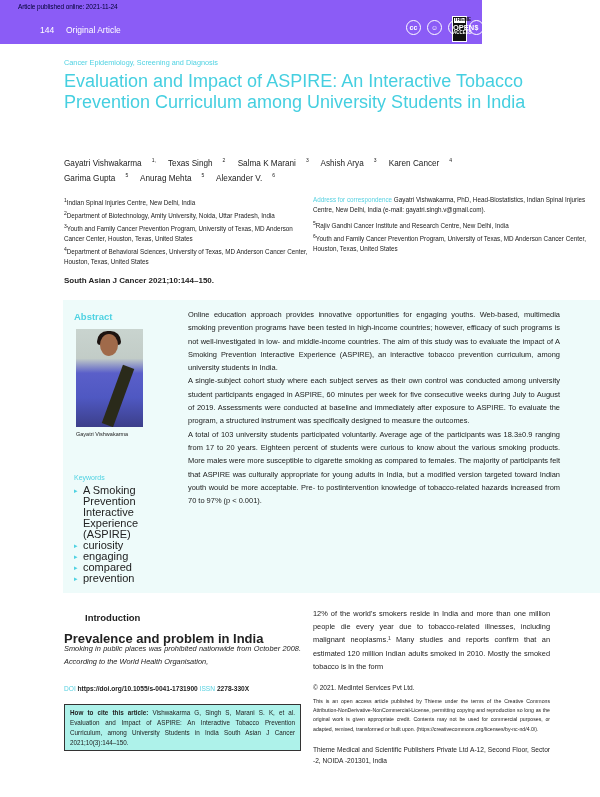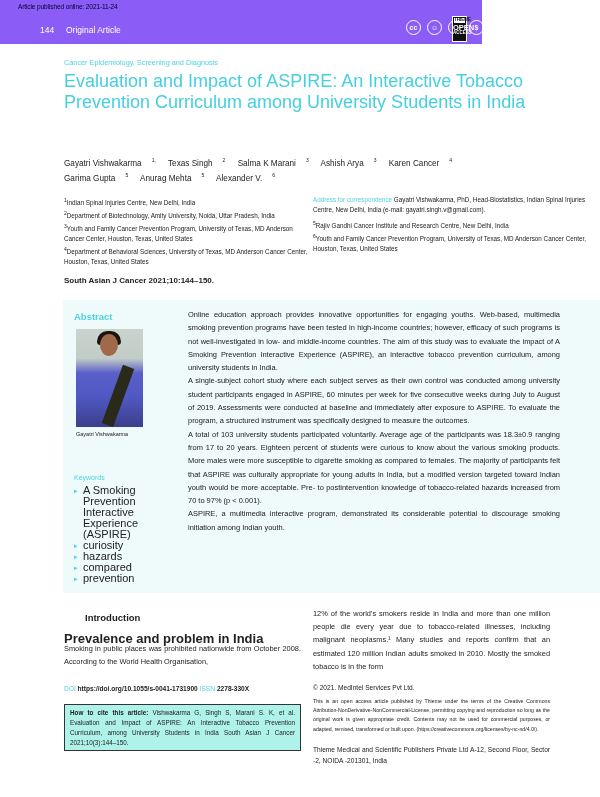--- a/index.html
+++ b/index.html
@@ -42,21 +42,21 @@
   .photo-caption { position:absolute; left:13px; top:131px; font-size:5.5px; color:#222; }
   .kw-heading { position:absolute; left:11px; top:174px; font-size:7px; color:#4fd2e2; }
   .kw-list { position:absolute; left:11px; top:185px; width:110px; font-size:11px; line-height:11px; color:#222; list-style:none; margin:0; padding:0; }
   .kw-list li { position:relative; padding-left:9px; }
   .kw-list li::before { content:"\25B8"; position:absolute; left:0; top:0; color:#4fd2e2; font-size:7px; }
   .abs-body { position:absolute; left:125px; top:8px; width:372px; font-size:7.45px; line-height:13.3px; color:#1a1a1a; text-align:justify; }
   .abs-body p { margin:0; }
 
   .intro-heading { position:absolute; left:64px; top:612px; font-size:9.5px; font-weight:bold; color:#222;margin-left:21px; }
   .intro-sub { position:absolute; left:64px; top:631px; font-size:13px; font-weight:bold; color:#222; }
-  .intro-left { position:absolute; left:64px; top:642px; width:237px; font-size:7.4px; line-height:13px; color:#222; text-align:justify; }
+  .intro-left { position:absolute; left:64px; top:642px; width:237px; font-size:7.4px; line-height:13px; color:#222; text-align:justify;font-style:italic; }
   .intro-right { position:absolute; left:313px; top:607px; width:237px; font-size:7.4px; line-height:13.2px; color:#222; text-align:justify; }
 
   .doi-line { position:absolute; left:64px; top:685px; font-size:6.6px; color:#222; font-weight:bold; }
   .doi-line .lbl { color:#55d0e0; font-weight:normal; }
   .cite-box { position:absolute; left:64px; top:704px; width:237px; height:47px; background:#aef2ea; border:1.5px solid #333;
               box-sizing:border-box; padding:3px 5px; font-size:6.3px; line-height:10px; color:#222; text-align:justify; }
   .cite-box b { font-weight:bold; }
 
   .copyright { position:absolute; left:313px; top:684px; width:237px; font-size:6.6px; color:#222; }
   .license { position:absolute; left:313px; top:697px; width:237px; font-size:5.2px; line-height:9.2px; color:#222; text-align:justify; }
@@ -118,29 +118,28 @@
   <div class="photo">
     <div class="hair"></div>
     <div class="head"></div>
     <div class="sash"></div>
   </div>
   <div class="photo-caption">Gayatri Vishwakarma</div>
   <div class="kw-heading">Keywords</div>
   <ul class="kw-list">
     <li>A Smoking Prevention Interactive Experience (ASPIRE)</li>
     <li>curiosity</li>
-    <li>hazards</li>
+    <li>engaging</li>
     <li>compared</li>
     <li>prevention</li>
   </ul>
   <div class="abs-body">
     <p>Online education approach provides innovative opportunities for engaging youths. Web-based, multimedia smoking prevention programs have been tested in high-income countries; however, efficacy of such programs is not well-investigated in low- and middle-income countries. The aim of this study was to evaluate the impact of A Smoking Prevention Interactive Experience (ASPIRE), an interactive tobacco prevention curriculum, among university students in India.</p>
     <p>A single-subject cohort study where each subject serves as their own control was conducted among university student participants engaged in ASPIRE, 60 minutes per week for five consecutive weeks during July to August of 2019. Assessments were conducted at baseline and immediately after exposure to ASPIRE. To evaluate the program, a structured instrument was specifically designed to measure the outcomes.</p>
     <p>A total of 103 university students participated voluntarily. Average age of the participants was 18.3±0.9 ranging from 17 to 20 years. Eighteen percent of students were curious to know about the various smoking products. More males were more susceptible to cigarette smoking as compared to females. The majority of participants felt that ASPIRE was culturally appropriate for young adults in India, but a modified version targeted toward Indian youth would be more acceptable. Pre- to postintervention knowledge of tobacco-related hazards increased from 70 to 97% (p &lt; 0.001).</p>
-    <p>ASPIRE, a multimedia interactive program, demonstrated its considerable potential to discourage smoking initiation among Indian youth.</p>
   </div>
 </div>
 
 <div class="intro-heading">Introduction</div>
 <div class="intro-sub">Prevalence and problem in India</div>
 <div class="intro-left">Smoking in public places was prohibited nationwide from October 2008. According to the World Health Organisation,</div>
 <div class="intro-right">12% of the world's smokers reside in India and more than one million people die every year due to tobacco-related illnesses, including malignant neoplasms.¹ Many studies and reports confirm that an estimated 120 million Indian adults smoked in 2010. Mostly the smoked tobacco is in the form</div>
 
 <div class="doi-line">
   <span class="lbl">DOI</span>

